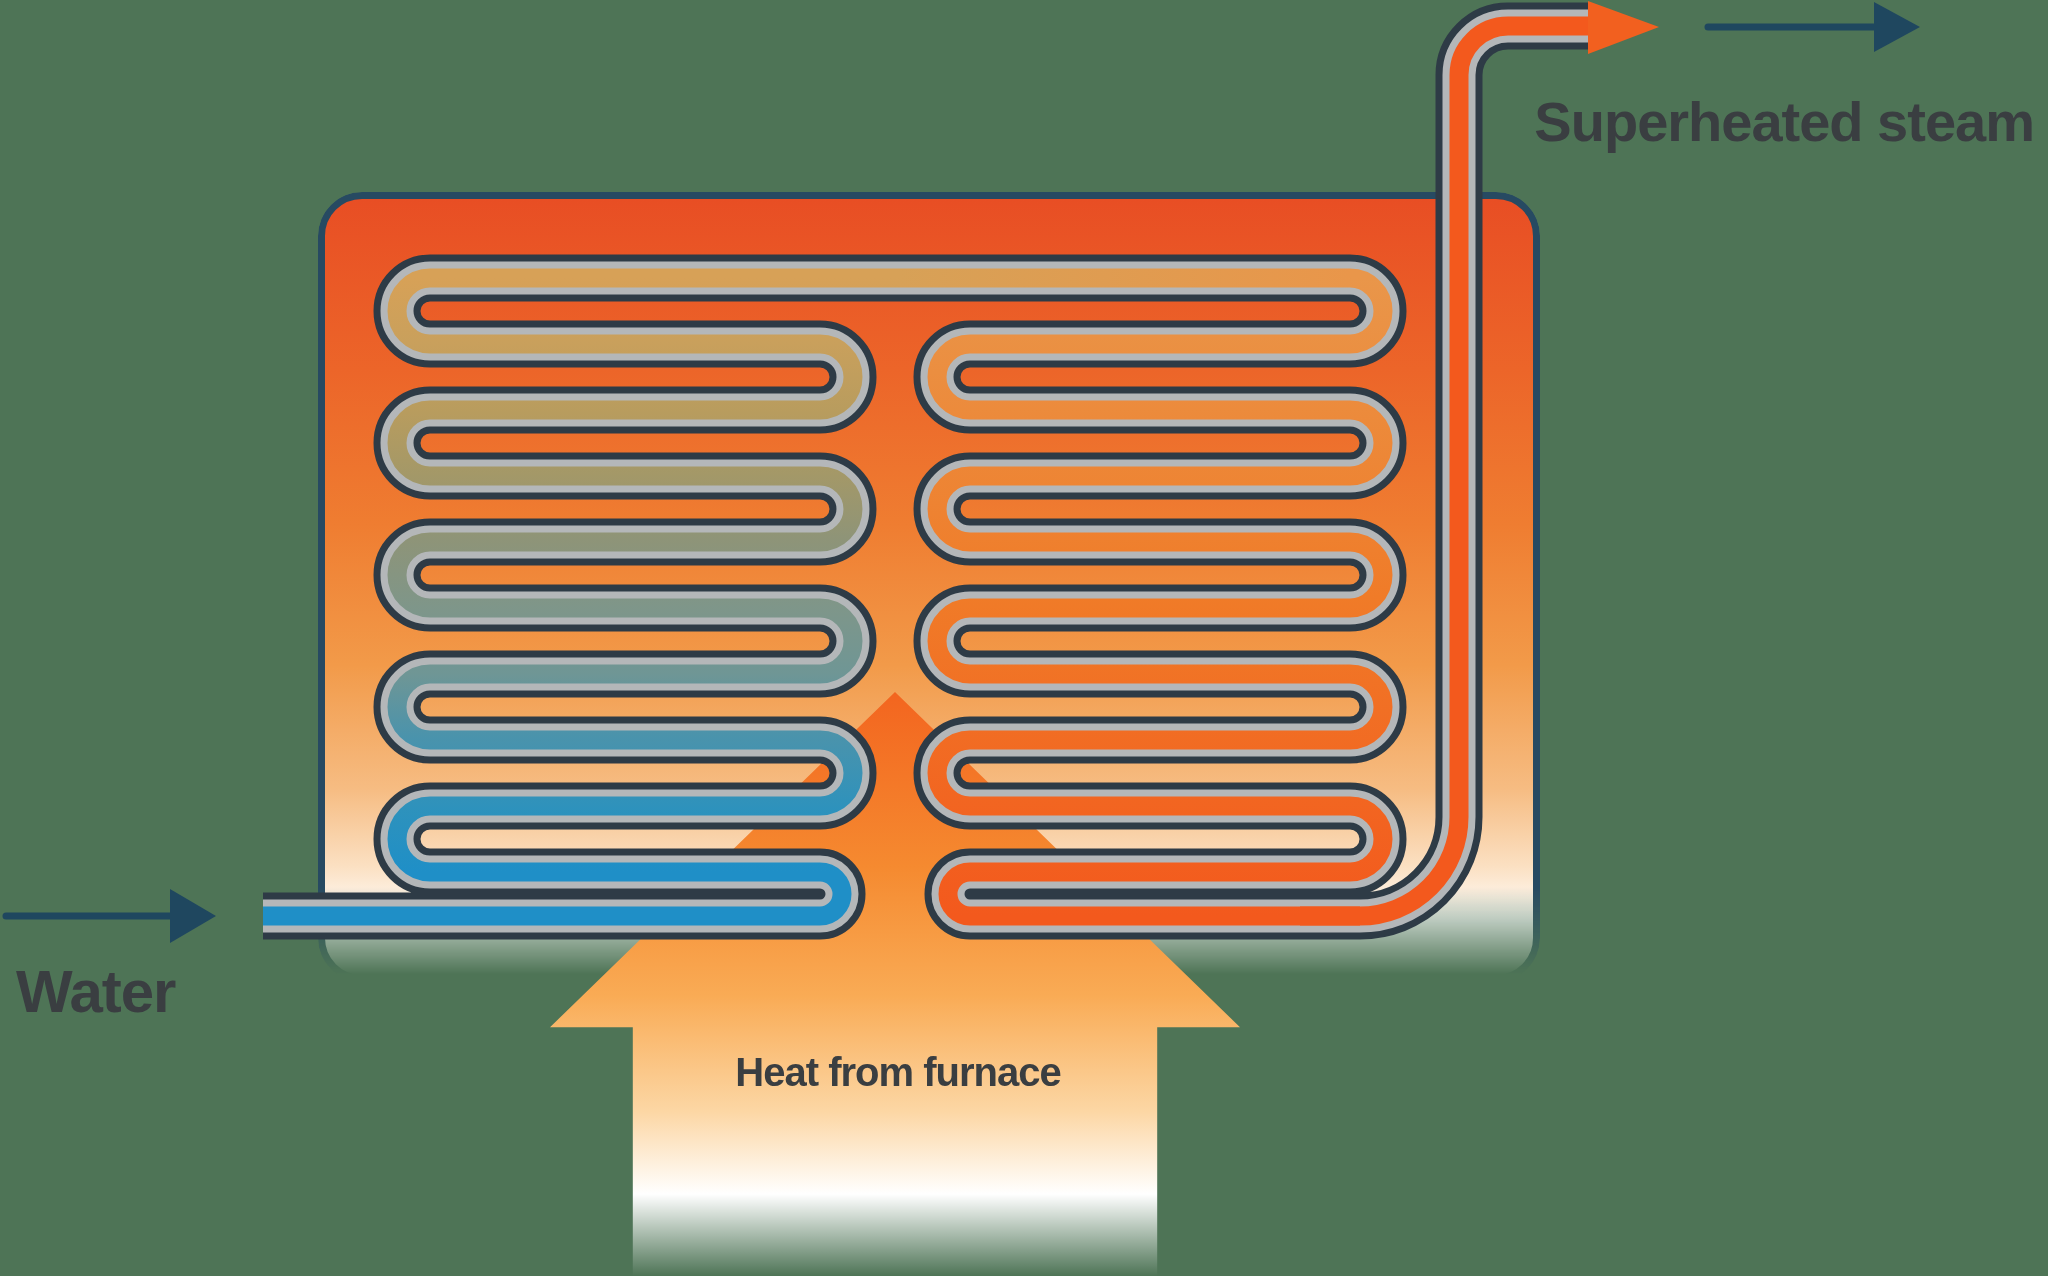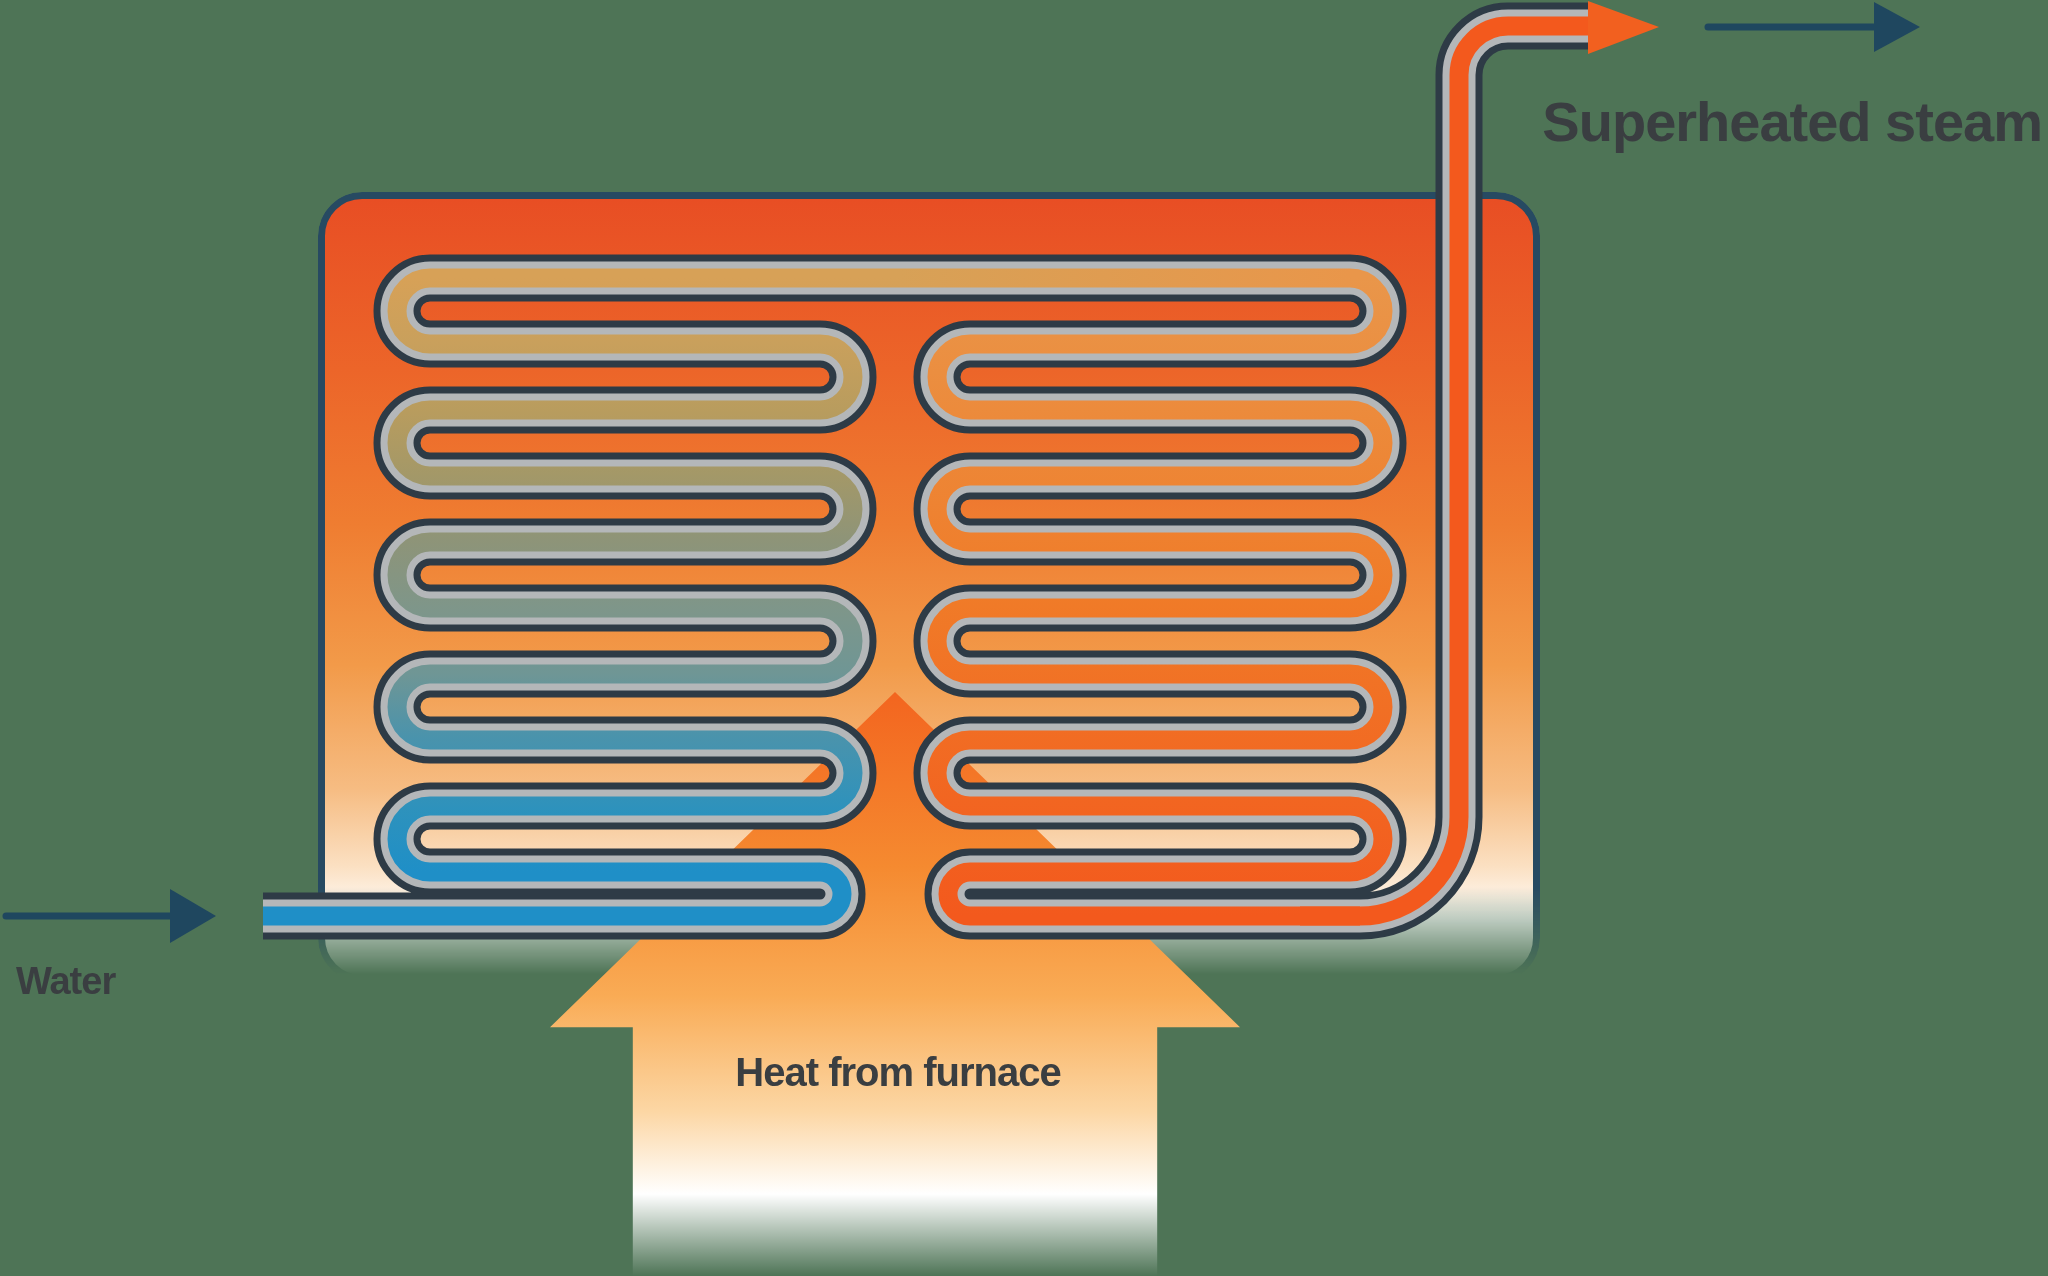--- a/index.html
+++ b/index.html
@@ -53,23 +53,23 @@
   .sAmber{stop-color:var(--fluid_amber);} .sHotMid{stop-color:var(--fluid_hot_mid);}
   .sHot{stop-color:var(--fluid_hot);}
   .navy-line{stroke:var(--arrow_navy);stroke-width:7;stroke-linecap:round;}
   .navy-head{fill:var(--arrow_navy);}
   .steam-head{fill:var(--steam_orange);}
   
   .label{
     position:absolute;color:var(--text_dark);font-weight:bold;
     letter-spacing:-1px;white-space:nowrap;line-height:1;
   }
-  .label-water{left:16px;top:962px;font-size:38px;}
+  .label-water{left:16px;top:962px;font-size:60px;}
   .label-heat{left:898px;top:1052px;font-size:40px;transform:translateX(-50%);}
-  .label-steam{right:6px;top:94px;font-size:56px;text-align:right;}
+  .label-steam{right:14px;top:94px;font-size:56px;text-align:right;}
 </style>
 </head>
 <body>
 
 <div class="stage">
 
   <div class="furnace-box"></div>
 
   <div class="heat-arrow"></div>
 

